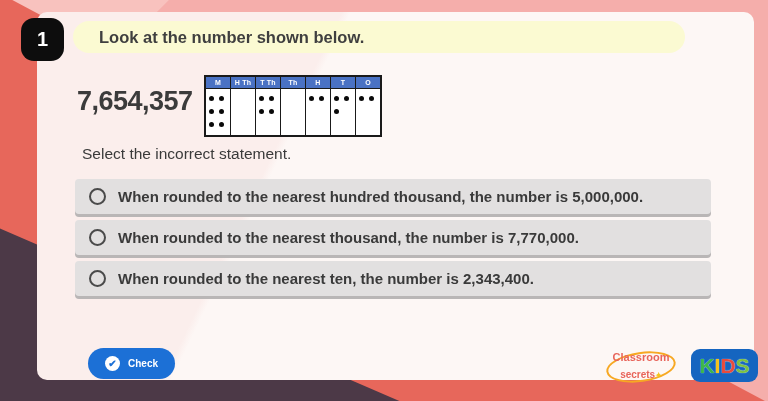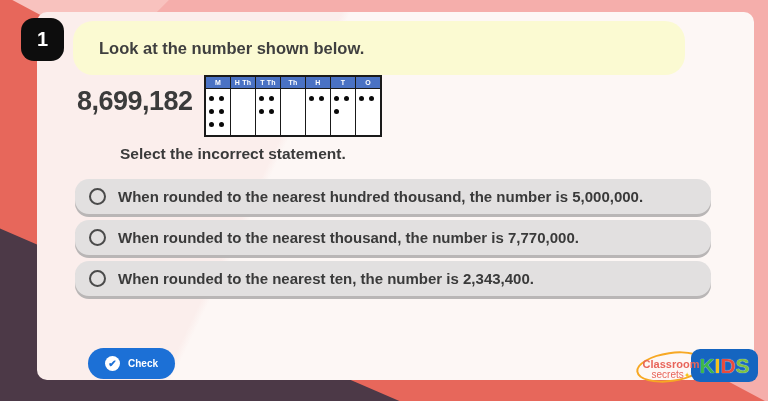--- a/index.html
+++ b/index.html
@@ -7,55 +7,55 @@
   .frame{position:relative;width:768px;height:401px;overflow:hidden;background:#f5aeab;}
   .bg-layer{position:absolute;inset:0;}
   .bg-light{background:#f8c2be;clip-path:polygon(0 0,22% 0,0 42%);}
   .bg-coral{background:#e7675b;clip-path:polygon(0 0,1.6% 0,99.6% 100%,0 100%);}
   .bg-purple{background:#4c3947;clip-path:polygon(0 57%,52% 100%,0 100%);}
   .card{position:absolute;left:37px;top:12px;width:717px;height:368px;border-radius:10px;
         background:linear-gradient(116deg,#fbeeec 0%,#fbeeec 34%,#fdf7f5 35%,#fdf7f5 100%);}
   .badge{position:absolute;left:21px;top:18px;width:43px;height:43px;background:#0d0d0d;
          border-radius:13px;display:flex;align-items:center;justify-content:center;
          color:#fff;font-size:20px;font-weight:bold;}
-  .banner{position:absolute;left:73px;top:21px;width:612px;height:54px;background:#fbfad2;
+  .banner{position:absolute;left:73px;top:21px;width:612px;height:32px;background:#fbfad2;
           border-radius:20px;display:flex;align-items:center;padding-left:26px;box-sizing:border-box;
           font-size:16.5px;font-weight:bold;color:#3f3f3f;}
   .big-number{position:absolute;left:77px;top:86px;font-size:27px;font-weight:bold;color:#3b3b3b;letter-spacing:-0.5px;}
   
   .pv-chart{position:absolute;left:204px;top:75px;width:178px;height:62px;border:2px solid #1a1a1a;
             display:flex;background:#fff;box-sizing:border-box;}
   .pv-col{flex:1;display:flex;flex-direction:column;border-right:1px solid #1a1a1a;}
   .pv-col:last-child{border-right:none;}
   .pv-head{height:11px;border-bottom:1px solid #1a1a1a;color:#fff;font-size:7px;font-weight:bold;
            display:flex;align-items:center;justify-content:center;letter-spacing:0.2px;}
   .pv-body{flex:1;padding-top:3px;}
   .dot-row{height:13px;display:flex;align-items:center;padding-left:3px;gap:5px;}
   .dot{width:5px;height:5px;border-radius:50%;background:#0a0a0a;flex:none;}
-  .prompt{position:absolute;left:82px;top:145px;font-size:15.5px;font-weight:bold;color:#3a3a3a;margin-left:38px;}
+  .prompt{position:absolute;left:82px;top:145px;font-size:15.5px;font-weight:normal;color:#3a3a3a;}
   
   .options{position:absolute;left:75px;top:179px;width:636px;}
-  .option-row{height:35px;margin-bottom:6px;background:#e2e0e0;border-radius:14px;
+  .option-row{height:35px;margin-bottom:6px;background:#e2e0e0;border-radius:4px;
               box-shadow:0 3px 0 #b9b6b6;display:flex;align-items:center;padding-left:14px;
               box-sizing:border-box;cursor:pointer;}
   .radio{width:13px;height:13px;border:2px solid #4a4a4a;border-radius:50%;margin-right:12px;flex:none;background:transparent;}
   .option-label{font-size:15px;font-weight:bold;color:#3a3a3a;}
   
   .check-btn{position:absolute;left:88px;top:348px;height:31px;padding:0 17px;background:#1c70d6;
              border:none;border-radius:16px;display:flex;align-items:center;gap:8px;cursor:pointer;}
   .check-icon{width:15px;height:15px;background:#fff;border-radius:50%;display:flex;align-items:center;
               justify-content:center;font-size:10px;color:#1c70d6;font-weight:bold;line-height:1;}
   .check-label{color:#ffffff;font-size:10px;font-weight:600;}
   
-  .cs-logo{position:absolute;left:637px;top:352px;width:68px;height:28px;display:flex;flex-direction:column;
-           align-items:center;justify-content:flex-end;line-height:1;}
+  .cs-logo{position:absolute;left:607px;top:352px;width:68px;height:28px;display:flex;flex-direction:column;
+           align-items:center;justify-content:space-between;line-height:1;}
   .cs-oval{position:absolute;left:-1px;top:0;width:66px;height:26px;border:2px solid #f7a823;border-radius:50%;
            transform:rotate(-8deg);}
   .cs-line1{font-size:11px;font-weight:bold;color:#e8645a;z-index:1;}
-  .cs-line2{font-size:10px;font-weight:normal;color:#e8645a;z-index:1;}
+  .cs-line2{font-size:10px;font-weight:bold;color:#e8645a;z-index:1;}
   .cs-star{color:#f5c518;font-size:8px;}
   .kids-logo{position:absolute;left:691px;top:349px;width:67px;height:33px;background:#1565c0;border-radius:9px;
              display:flex;align-items:center;justify-content:center;}
   .kids-letter{font-size:21px;font-weight:800;line-height:1;text-shadow:0 0 1px #fff;}
 </style>
 </head>
 <body>
 
 <div class="frame">
   <div class="bg-layer bg-light"></div>
@@ -63,21 +63,21 @@
   <div class="bg-layer bg-purple"></div>
 
   <div class="card"></div>
 
   <div class="badge">1</div>
 
   <div class="banner">
     <span>Look at the number shown below.</span>
   </div>
 
-  <div class="big-number">8,699,182</div>
+  <div class="big-number">7,654,357</div>
 
   <div class="pv-chart">
       <div class="pv-col">
         <div class="pv-head" style="background: rgb(74, 114, 196);">M</div>
         <div class="pv-body">
           <div class="dot-row">
             <span class="dot"></span>
             <span class="dot"></span>
           </div>
           <div class="dot-row">

